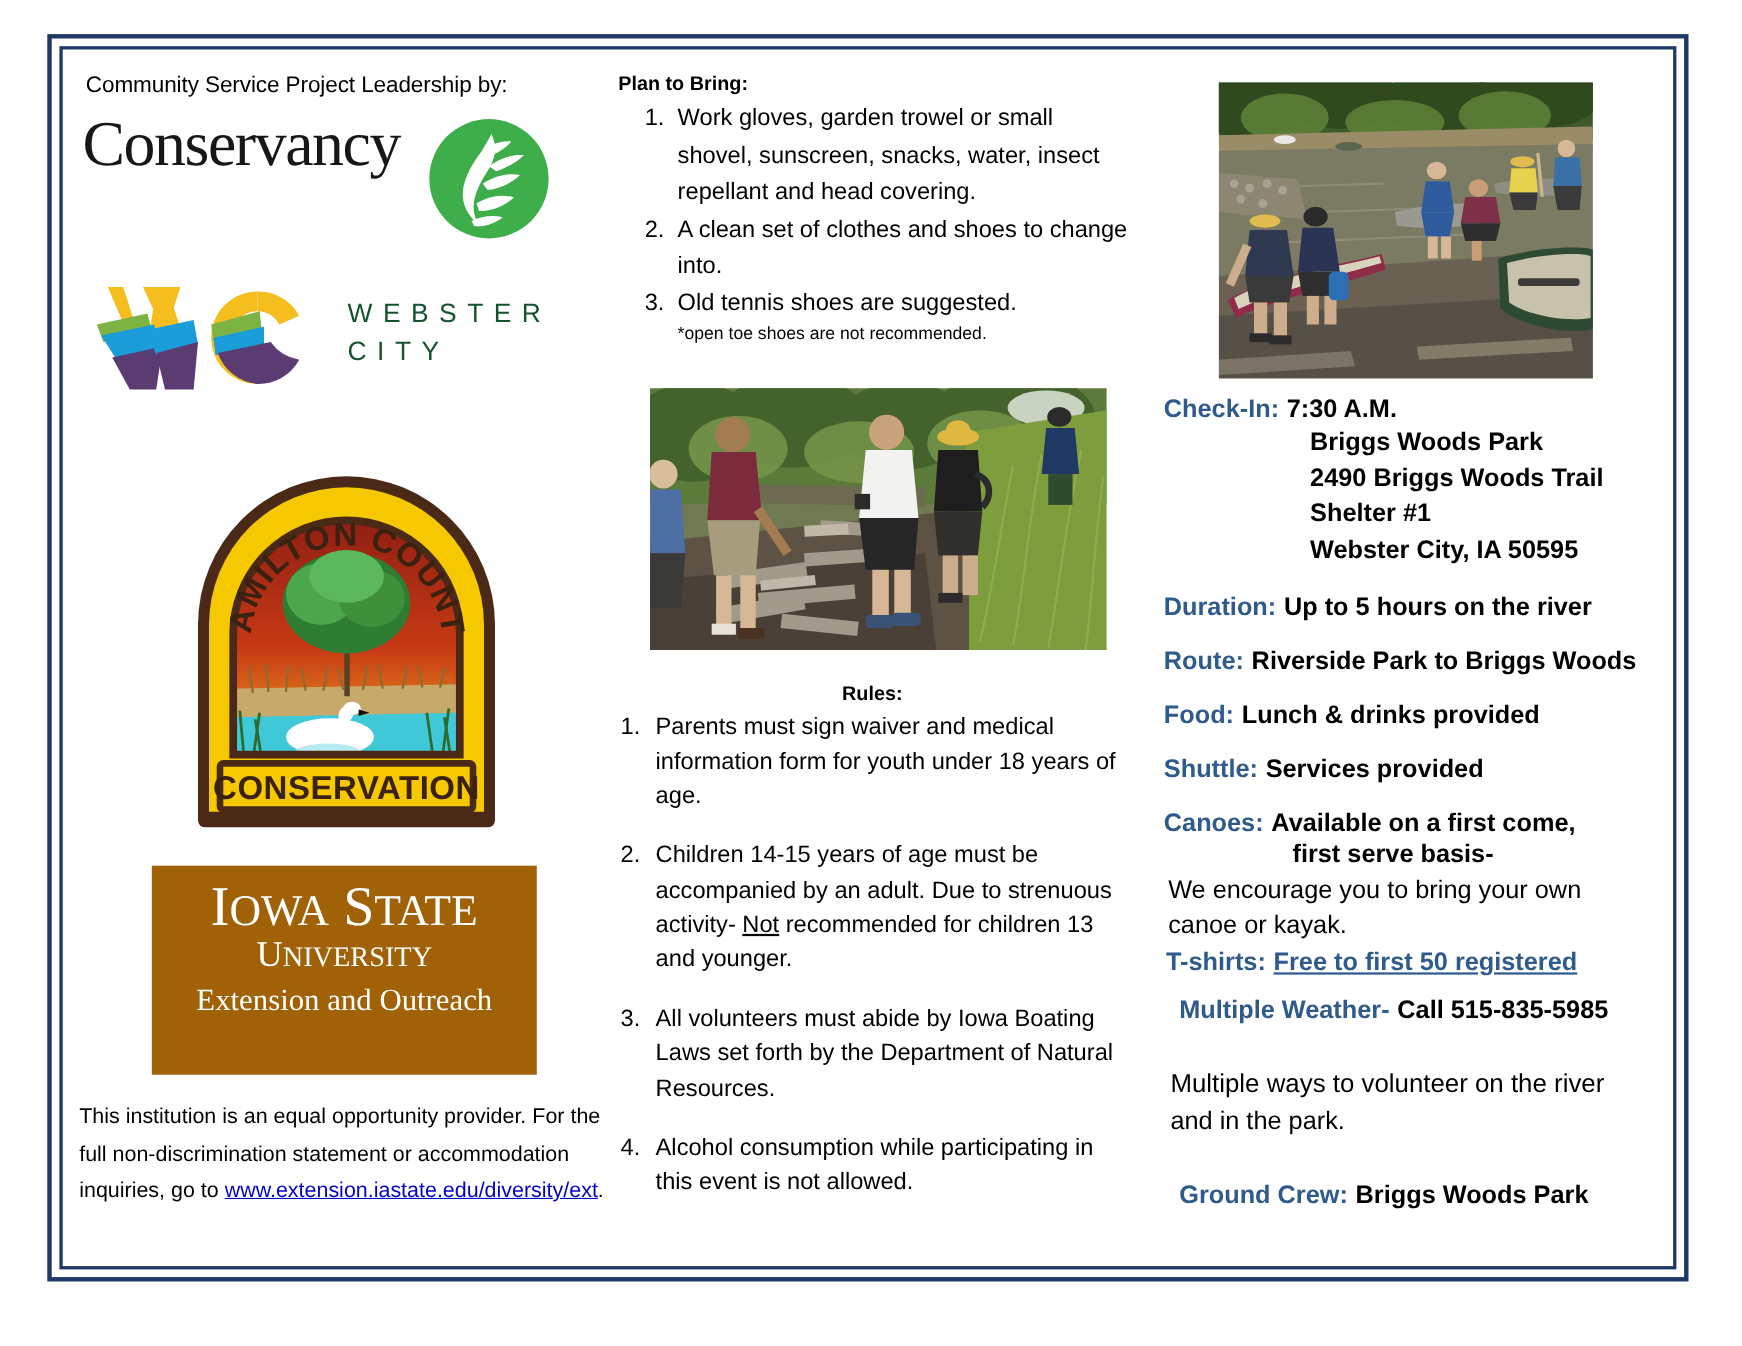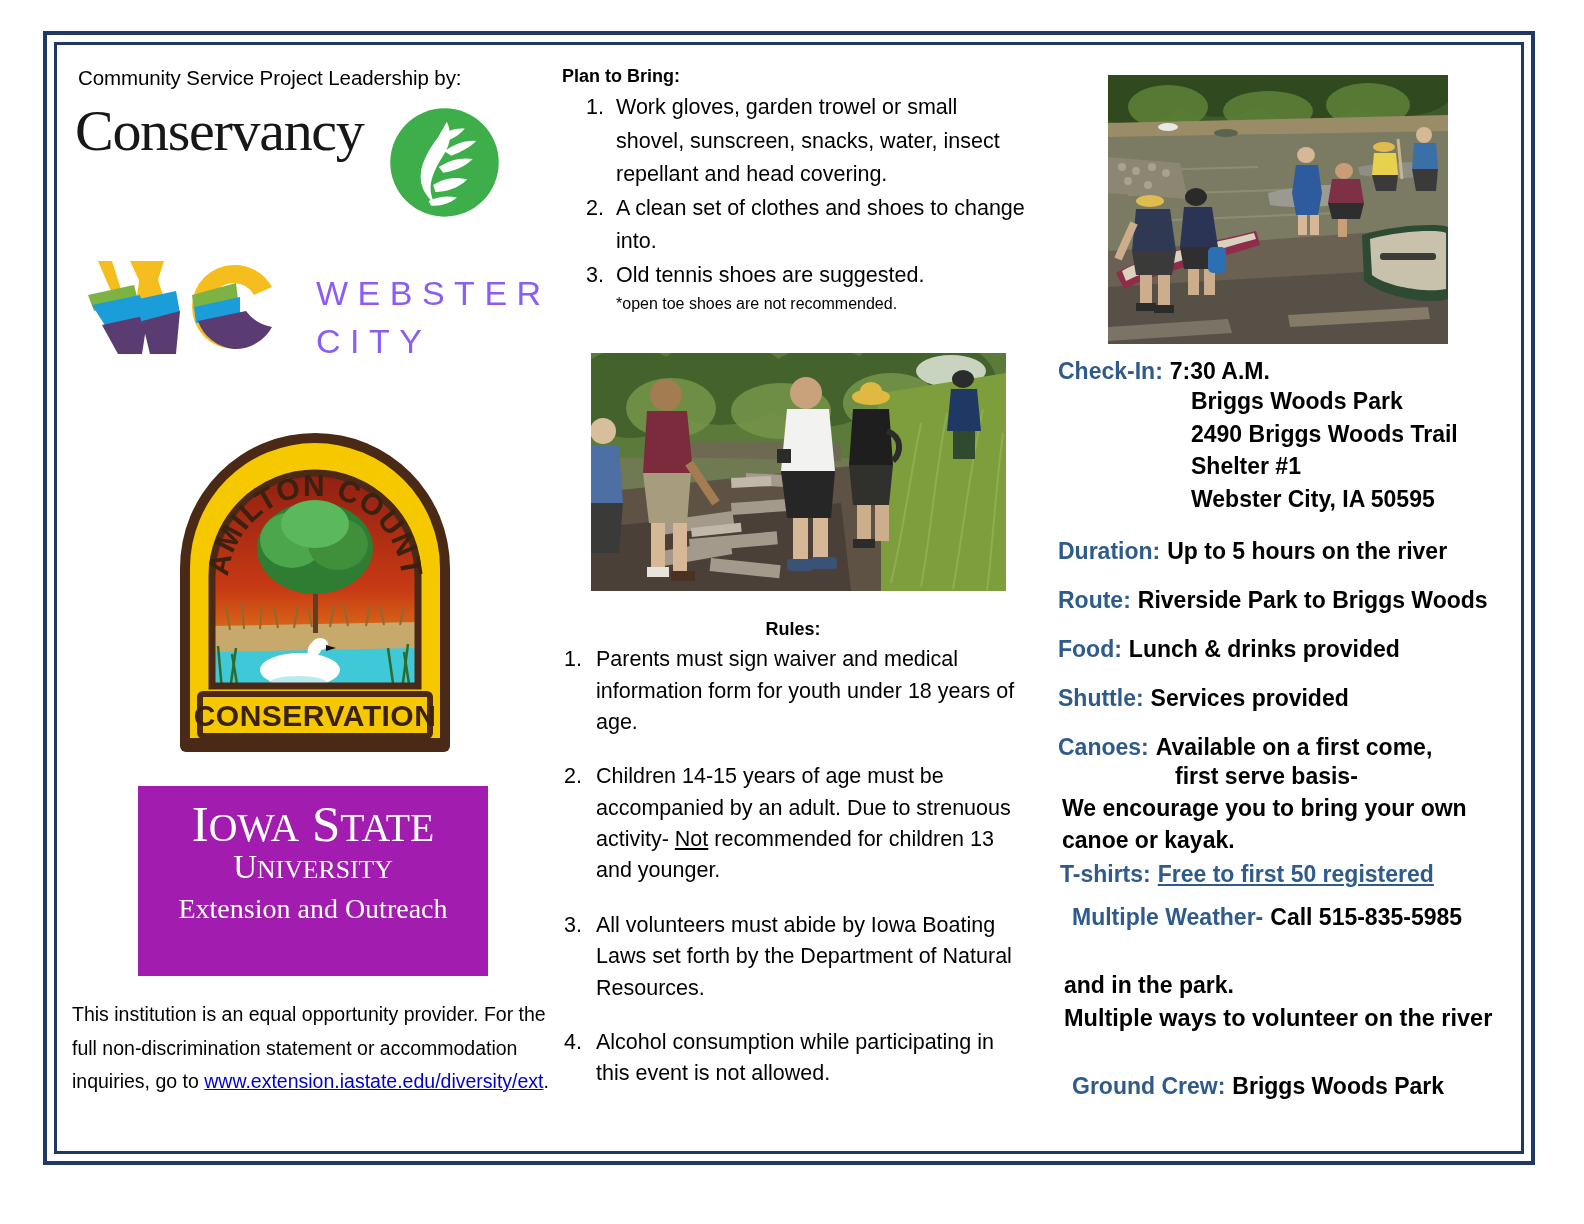--- a/index.html
+++ b/index.html
@@ -84,40 +84,40 @@
   .wc-block {
     position: relative;
     margin: 26px 0 0 18px;
     height: 105px;
   }
   .wc-mark { position: absolute; left: 0; top: 0; width: 190px; height: 105px; }
   .wc-text {
     position: absolute;
     left: 232px;
     top: 14px;
-    font-size: 34px;
+    font-size: 24px;
     letter-spacing: 9.5px;
-    color: #8b5cf6;
+    color: #14532d;
     line-height: 1.42;
     font-weight: 400;
   }
 
   
   .hcc-badge {
     margin: 48px 0 0 0;
     width: 290px;
     margin-left: 104px;
   }
 
   
   .isu-logo {
     margin: 24px 0 0 72px;
     width: 350px;
     height: 190px;
-    background: #a21caf;
+    background: #a16207;
     color: #ffffff;
     font-family: "Liberation Serif", serif;
     text-align: center;
     box-sizing: border-box;
     padding-top: 12px;
   }
   .isu-l1 { font-size: 51px; line-height: 1.02; letter-spacing: 0px; }
   .isu-l2 { font-size: 33px; line-height: 1.04; }
   .isu-l3 { font-size: 28px; line-height: 1.5; margin-top: 4px; }
   .isu-small { font-size: 0.78em; }
@@ -187,21 +187,21 @@
     margin-left: 133px;
     line-height: 1.42;
   }
   .spacer-sm { height: 16px; }
   .spacer-md { height: 22px; }
   .indent-line {
     font-size: 23px; font-weight: bold; color: #000;
     margin-left: 117px; line-height: 1.35;
   }
   .plain-bold {
-    font-size: 23px; font-weight: bold; color: #000;
+    font-size: 23px; font-weight: normal; color: #000;
     line-height: 1.42; margin-left: 4px;
   }
   .underline-blue { color: #2E5A8C; font-weight: bold; text-decoration: underline; }
   #tshirt-row { margin-left: 2px; }
   #inclement-row { margin-left: 14px; }
   #groundcrew-row { margin-left: 14px; }
   #multiple-ways { margin-left: 6px; font-size: 23.5px; }
 </style>
 </head>
 <body>
@@ -617,22 +617,22 @@
     <div class="spacer-sm"></div>
 
     <div class="info-row" id="inclement-row">
       <span class="info-label">Multiple Weather-</span>
       <span class="info-value">Call 515-835-5985</span>
     </div>
 
     <div class="spacer-md"></div>
     <div class="spacer-sm"></div>
 
+    <div class="plain-bold" id="multiple-ways">Multiple ways to volunteer on the river</div>
     <div class="plain-bold" style="margin-left:6px;">and in the park.</div>
-    <div class="plain-bold" id="multiple-ways">Multiple ways to volunteer on the river</div>
 
     <div class="spacer-md"></div>
     <div class="spacer-sm"></div>
 
     <div class="info-row" id="groundcrew-row">
       <span class="info-label">Ground Crew:</span>
       <span class="info-value">Briggs Woods Park</span>
     </div>
   </div>
 

